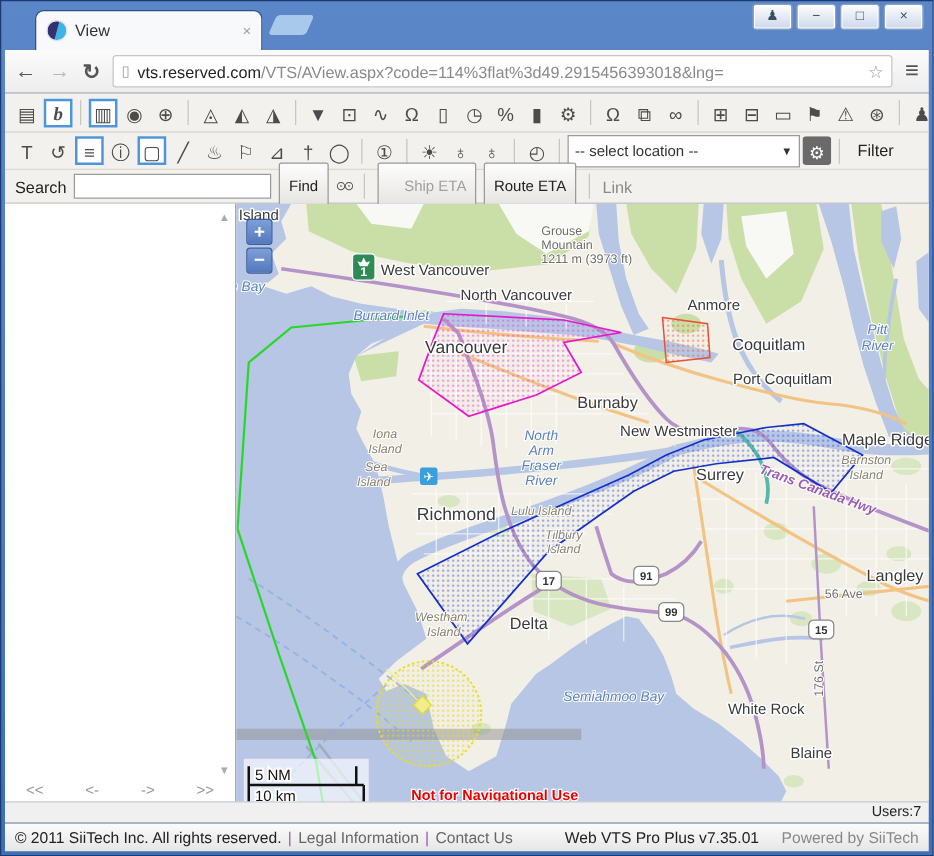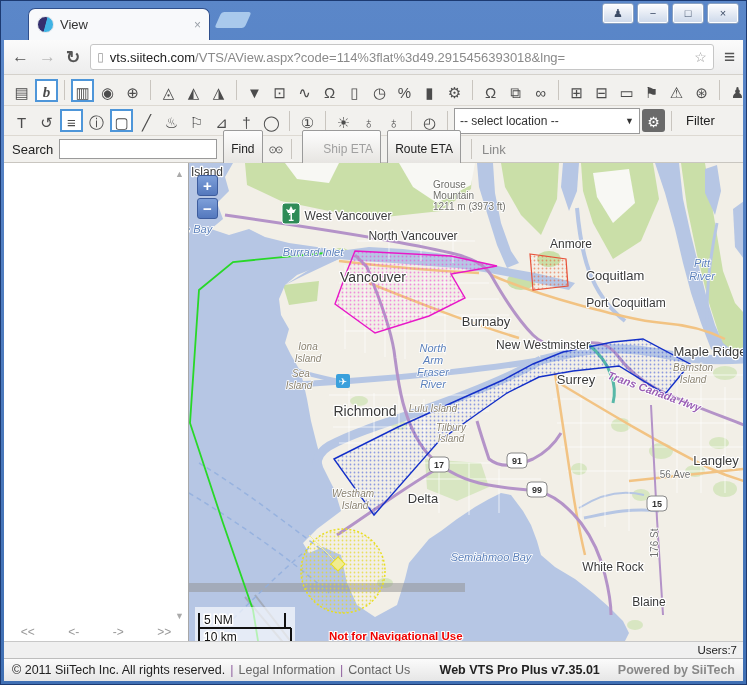--- a/index.html
+++ b/index.html
@@ -68,21 +68,21 @@
   .shieldtxtw{font:bold 10px "Liberation Sans",sans-serif;fill:#fff;text-anchor:middle;}
   .hwylbl{font:italic bold 11px "Liberation Sans",sans-serif;fill:#9a5fb5;paint-order:stroke;stroke:#fff;stroke-width:1.6px;text-anchor:middle;}
   .roadlbl{font:10px "Liberation Sans",sans-serif;fill:#6f6f6f;paint-order:stroke;stroke:#fff;stroke-width:1.6px;text-anchor:middle;}
   .scl{font:12px "Liberation Sans",sans-serif;fill:#111;paint-order:stroke;stroke:#fff;stroke-width:3px;}
   .nonav{font:bold 11.5px "Liberation Sans",sans-serif;fill:#ee0000;paint-order:stroke;stroke:#fff;stroke-width:2px;}
   
   .statusbar{height:16px;background:#f0f0f0;border-top:1px solid #c8c8c8;display:flex;align-items:center;justify-content:flex-end;padding:0 6px;font-size:11.5px;color:#222;}
   .footer{height:22px;background:linear-gradient(#fbfbfb,#e6e6e6);border-top:1px solid #bdbdbd;display:flex;align-items:center;padding:0 8px;font-size:12.5px;color:#222;gap:5px;}
   .footer .pipe{color:#9060a0;}
   .footer .lnk{color:#666;}
-  .footer .right{margin-left:auto;display:flex;gap:18px;align-items:center;font-weight:bold;}
+  .footer .right{margin-left:auto;display:flex;gap:18px;align-items:center;}
   .footer .powered{color:#888;}
 </style>
 </head>
 <body>
 
 <div class="win">
   <div class="stack">
 
     <div class="titlebar">
       <div class="tab">
@@ -98,21 +98,21 @@
         <div class="wbtn">×</div>
       </div>
     </div>
 
     <div class="navbar">
       <span class="nav-ic">←</span>
       <span class="nav-ic dis">→</span>
       <span class="nav-ic">↻</span>
       <div class="urlbox">
         <span class="doc-ic">▯</span>
-        <span class="url"><span class="dom">vts.siitech.com</span><span class="path">/VTS/AView.aspx?code=114%3flat%3d49.2915456393018&amp;lng=</span></span>
+        <span class="url"><span class="dom">vts.reserved.com</span><span class="path">/VTS/AView.aspx?code=114%3flat%3d49.2915456393018&amp;lng=</span></span>
         <span class="star">☆</span>
       </div>
       <span class="menu-ic">≡</span>
     </div>
 
     <div class="toolbar tb1">
       <span class="tb">▤</span>
       <span class="tb sel bing">b</span>
       <span class="tsep"></span>
       <span class="tb sel">▥</span>

